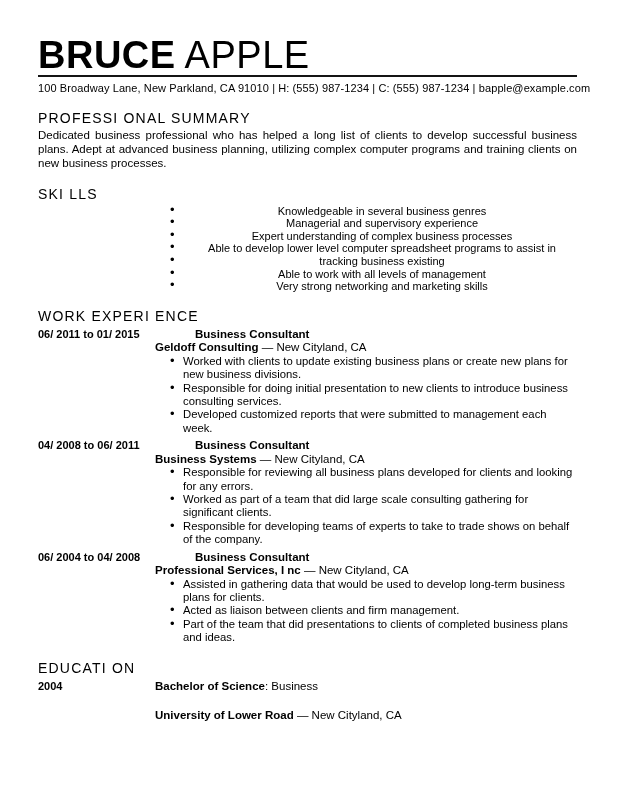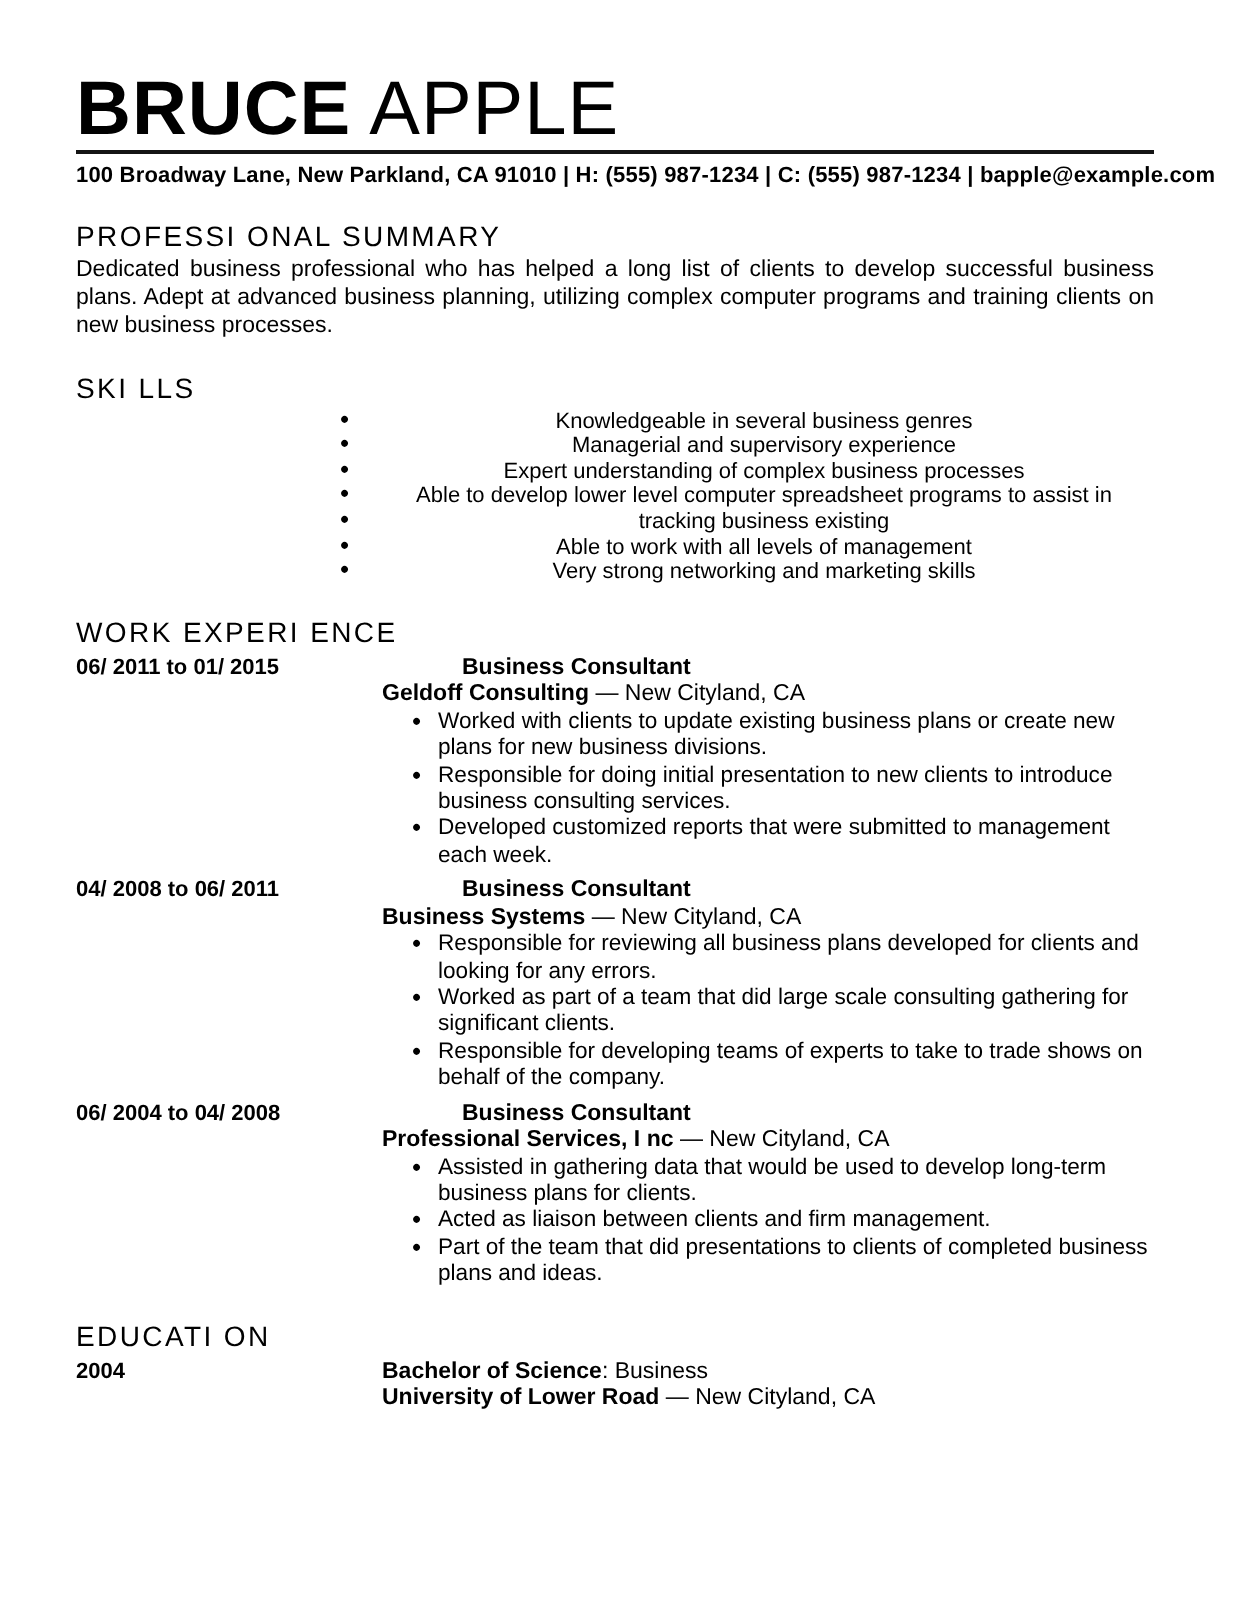--- a/index.html
+++ b/index.html
@@ -31,21 +31,20 @@
     border: none;
     border-top: 2.5px solid #141414;
     margin: 1px 0 0 0;
   }
   .contact-line {
     margin-top: 5px;
     font-size: 11px;
     line-height: 13px;
     letter-spacing: 0.1px;
     white-space: nowrap;
-    font-weight: bold;
   }
   
   .section-heading {
     font-size: 14px;
     font-weight: normal;
     letter-spacing: 1.2px;
     line-height: 15px;
     margin-top: 16px;
   }
   
@@ -71,40 +70,39 @@
     font-size: 11px;
     line-height: 12.6px;
   }
   .skills-list li { padding-left: 17px; text-align: center; }
   
   .row {
     display: flex;
     margin-top: 4px;
     font-size: 11.5px;
     line-height: 13.5px;
-    gap: 36px;
   }
   .row-left {
     width: 117px;
     flex-shrink: 0;
     font-weight: bold;
     font-size: 11px;
     white-space: nowrap;
   }
   .row-body { flex: 1; }
   .job-title { font-weight: bold; padding-left: 40px; }
   .company-name { font-weight: bold; }
   .job-bullets {
     margin-left: 15px;
     font-size: 11.3px;
     line-height: 13.4px;
   }
   .job-bullets li { padding-left: 13px; }
   .bold { font-weight: bold; }
-  .edu-line2 { margin-top: 0; }
+  .edu-line2 { margin-top: 16px; }
 </style>
 </head>
 <body>
 
 <div class="page">
 
   <div class="name-line"><span class="name-first">BRUCE</span> <span class="name-last">APPLE</span></div>
   <hr class="header-rule">
   <div class="contact-line">100 Broadway Lane, New Parkland, CA 91010 | H: (555) 987-1234 | C: (555) 987-1234 | bapple@example.com</div>
 

